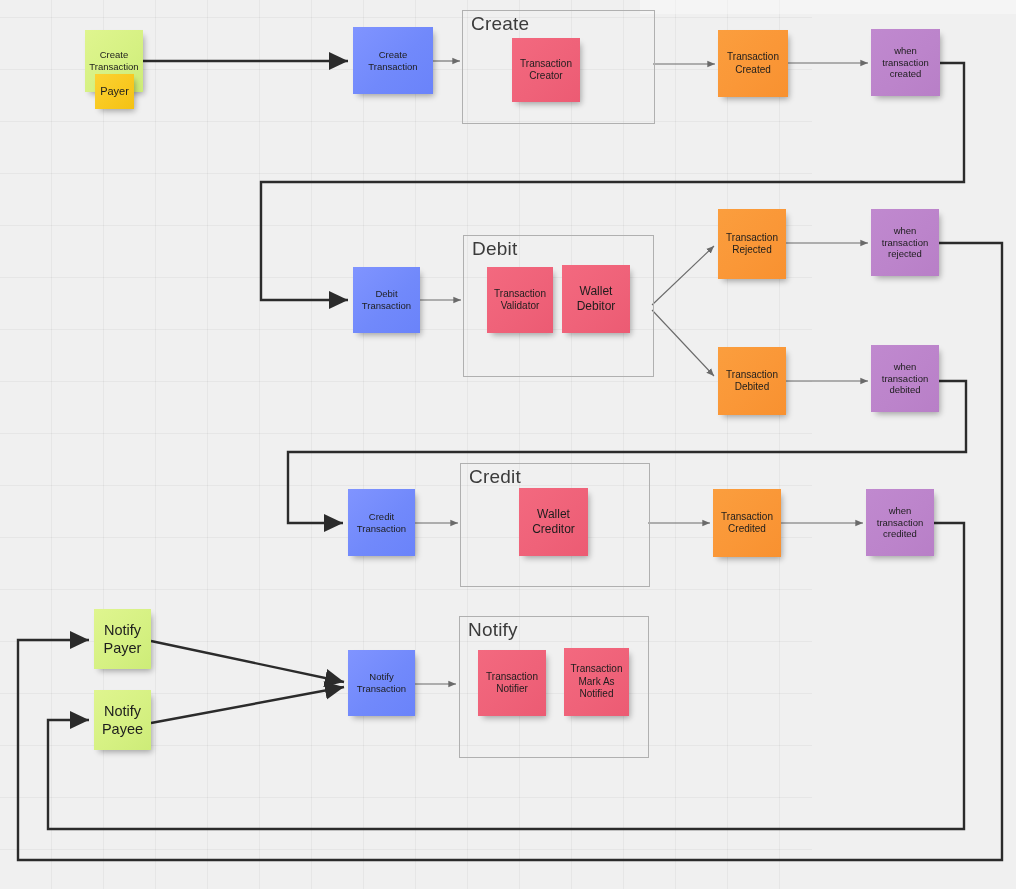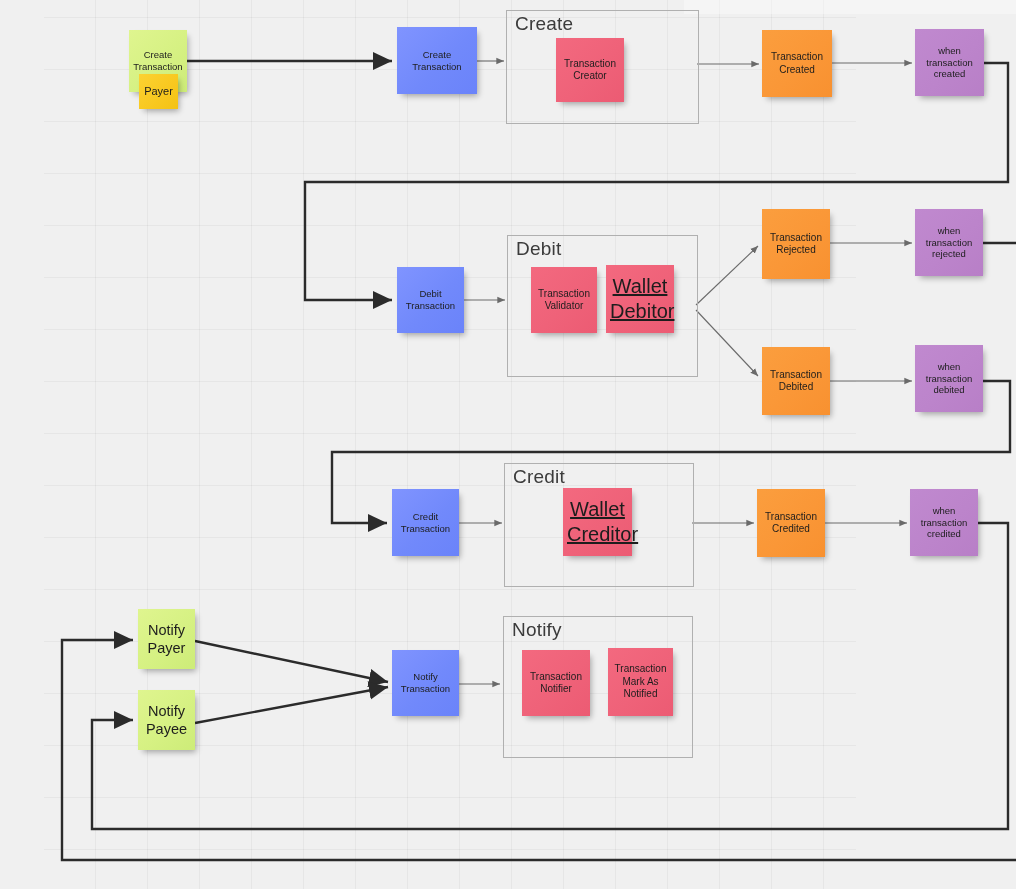--- a/index.html
+++ b/index.html
@@ -9,21 +9,20 @@
     background:#f0f0f0;
   }
   #canvas{
     position:relative;width:812px;height:889px;
     background-color:#f0f0f0;
     background-image:
       linear-gradient(to right, rgba(0,0,0,0.045) 1px, transparent 1px),
       linear-gradient(to bottom, rgba(0,0,0,0.045) 1px, transparent 1px);
     background-size:52px 52px;
     background-position:-1px 17px;
-    margin-left:44px;
   }
   
   .top-band{
     position:absolute;left:640px;top:0;width:376px;height:14px;
     background:rgba(255,255,255,0.35);pointer-events:none;
   }
   svg.wires{position:absolute;left:0;top:0;width:1016px;height:889px;overflow:visible;}
 
   .group{
     position:absolute;border:1px solid #b0b0b0;background:transparent;
@@ -46,21 +45,21 @@
   .n-yellow{background:linear-gradient(135deg,#fcd232 0%,#f8c81f 60%,#f3c214 100%);}
   .n-blue  {background:linear-gradient(135deg,#8094ff 0%,#7189fb 55%,#6a83fa 100%);}
   .n-red   {background:linear-gradient(135deg,#f3697f 0%,#ef6279 55%,#ec5b73 100%);}
   .n-orange{background:linear-gradient(135deg,#fb9e3e 0%,#fa9737 55%,#f89130 100%);}
   .n-purple{background:linear-gradient(135deg,#c089cf 0%,#bc84cb 55%,#b87fc7 100%);text-align:center;}
 
   .fs9  {font-size:9.5px;}
   .fs10 {font-size:10px;}
   .fs11 {font-size:11px;}
   .fs14 {font-size:14.5px;}
-  .fs16 {font-size:20px;text-decoration:underline;}
+  .fs16 {font-size:12px;}
 </style>
 </head>
 <body>
 
 <div id="canvas">
 
   <div class="top-band"></div>
 
   <svg class="wires" viewBox="0 0 1016 889">
     <defs>

